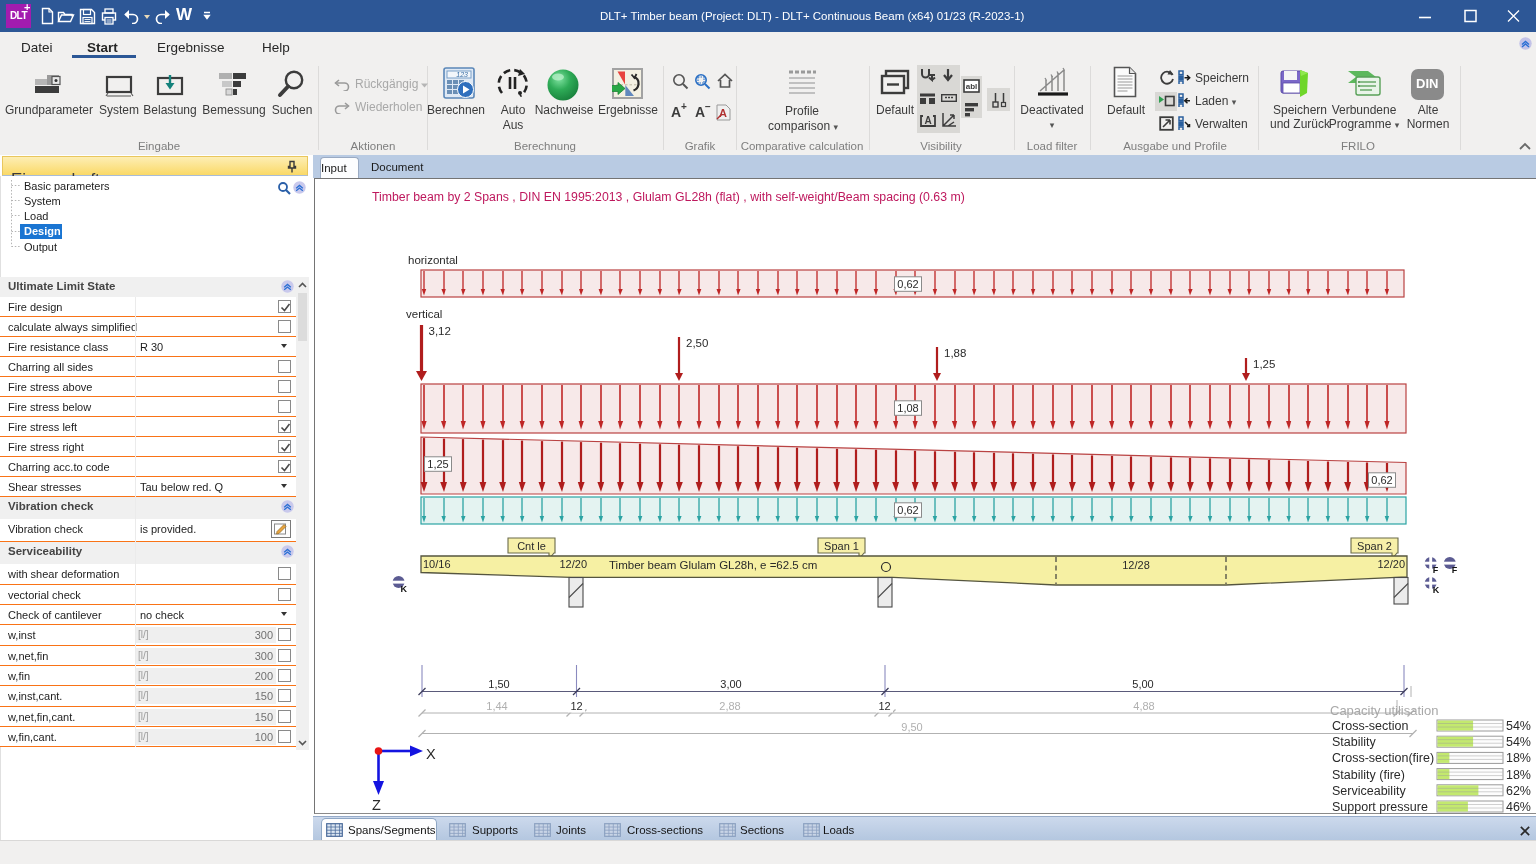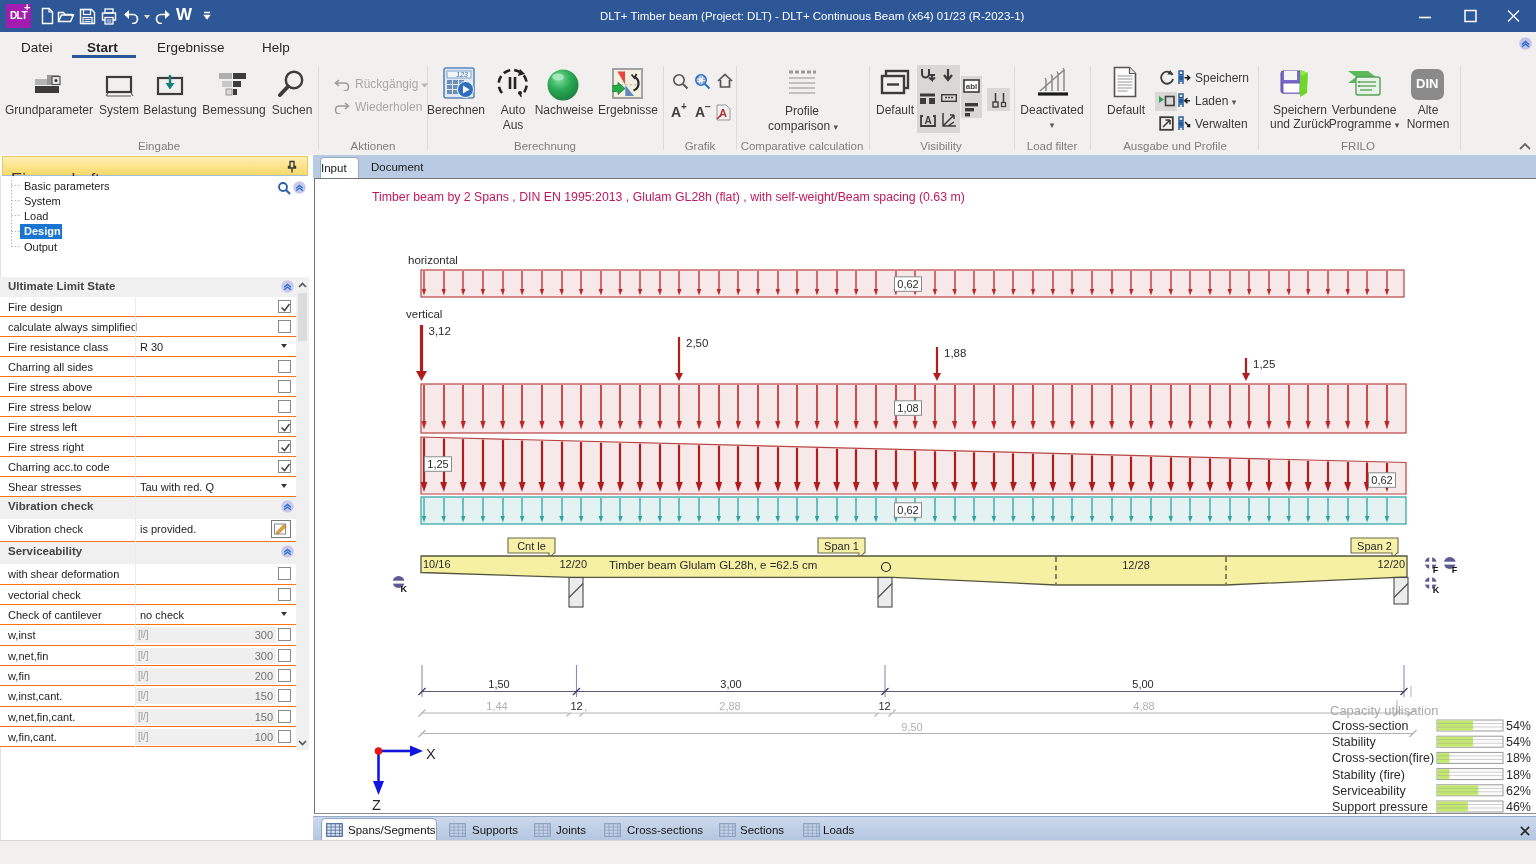--- a/index.html
+++ b/index.html
@@ -476,21 +476,21 @@
 <div class="prow" style="top:457px;height:20px;">
     <span class="pname">Charring acc.to code</span>
     <span class="cbx">
       <svg width="13" height="13" viewBox="0 0 13 13">
         <path d="M2.5 6.5 L5.5 9.5 L10.5 3" fill="none" stroke="#4a4a4a" stroke-width="1.6"></path>
       </svg>
     </span>
   </div>
 <div class="prow" style="top:477px;height:20px;">
     <span class="pname">Shear stresses</span>
-    <span class="pval">Tau with red. Q</span>
+    <span class="pval">Tau below red. Q</span>
     <span class="ddarrow"></span>
   </div>
 <div class="grid-sect" style="top:497px;height:22px;">
     <span>Vibration check</span>
   </div>
 <svg class="abs" style="left:281px;top:500px" width="13" height="13" viewBox="0 0 13 13">
     <circle cx="6.5" cy="6.5" r="6.2" fill="#c9c9ec"></circle>
     <path d="M3.2 7.2 L6.5 4.4 L9.8 7.2 M3.2 9.8 L6.5 7 L9.8 9.8" fill="none" stroke="#2a6fd4" stroke-width="1.3"></path>
   </svg>
 <div class="prow" style="top:519px;height:23px;">

